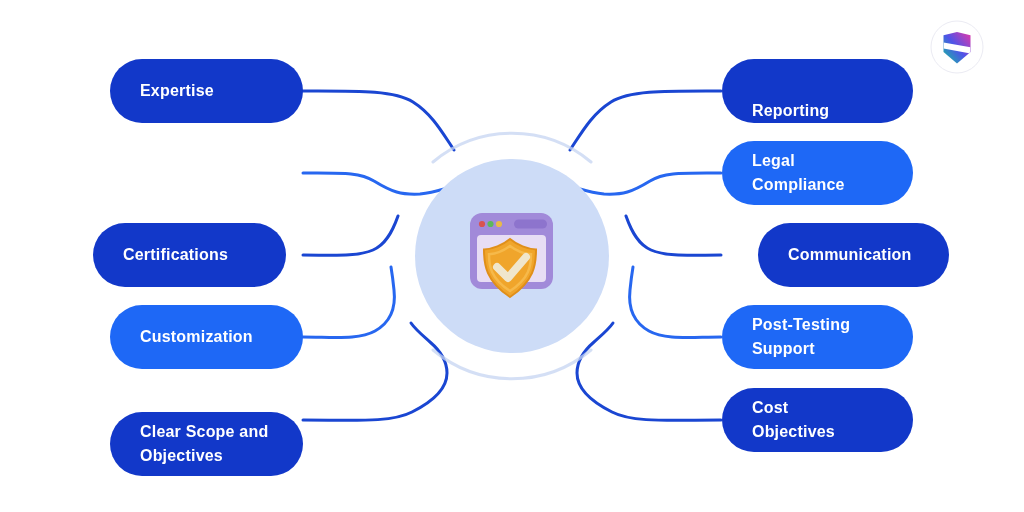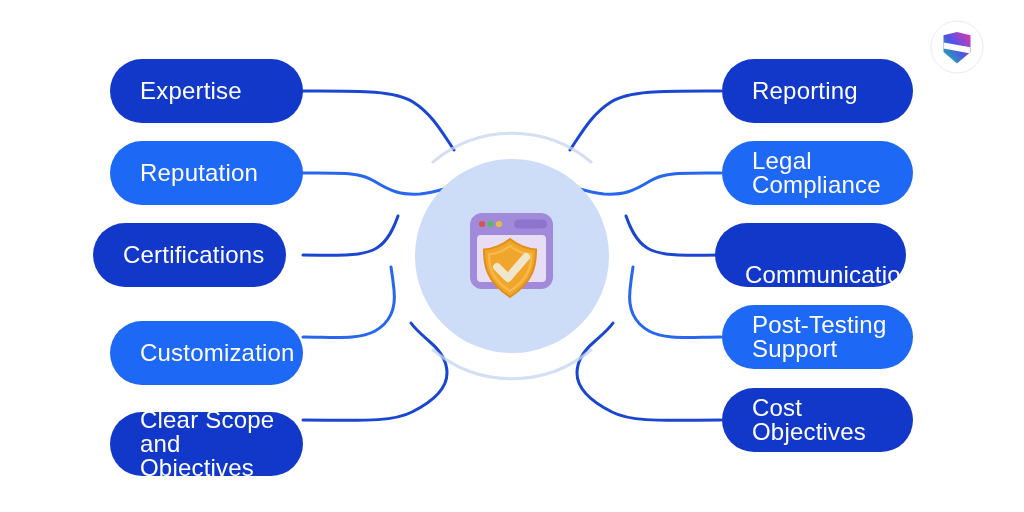--- a/index.html
+++ b/index.html
@@ -41,23 +41,23 @@
     display: flex;
     align-items: center;
     box-sizing: border-box;
     padding-left: 30px;
     padding-right: 12px;
   }
   .pill.dark  { background: var(--pill-dark, #1238C9); }
   .pill.light { background: var(--pill-light, #1E68F6); }
   .pill-label {
     color: var(--pill-text, #ffffff);
-    font-size: 24px;
+    font-size: 16px;
     line-height: 24px;
-    font-weight: 400;
+    font-weight: 700;
     letter-spacing: .2px;
     white-space: pre-line;
   }
 
   
   .logo-badge { position: absolute; left: 929px; top: 19px; }
   .logo-circle { fill: #ffffff; stroke: var(--logo-ring, #EBEBF3); stroke-width: 1; }
 </style>
 </head>
 <body>
@@ -94,42 +94,39 @@
         <path class="shield" d="M510 239 C517 245 528 249 536 249.5 C536 265 534 281 510 297 C486 281 484 265 484 249.5 C492 249 503 245 510 239 Z"></path>
         <path class="shield-inner" d="M510 246 C516 250.5 525 253.8 531 254.2 C531 266 529.5 278 510 291 C490.5 278 489 266 489 254.2 C495 253.8 504 250.5 510 246 Z"></path>
         <path class="check" d="M497 267 L508 278 L526 257"></path>
       </g>
     </g>
   </svg>
 
   <div class="pill dark" style="left:110px; top:59px;  width:193px;">
     <span class="pill-label">Expertise</span>
   </div>
-  <div class="pill light" style="left:110px; top:141px; width:193px;">
-    <span class="pill-label">Reputation</span>
-  </div>
   <div class="pill dark" style="left:93px; top:223px; width:193px;">
     <span class="pill-label">Certifications</span>
   </div>
-  <div class="pill light" style="left:110px; top:321px; width:193px;">
+  <div class="pill light" style="left:110px; top:305px; width:193px;">
     <span class="pill-label">Customization</span>
   </div>
   <div class="pill dark" style="left:110px; top:388px; width:193px;margin-top:24px;">
     <span class="pill-label">Clear Scope and
 Objectives</span>
   </div>
 
-  <div class="pill dark" style="left:722px; top:59px;  width:191px;">
+  <div class="pill dark" style="left:722px; top:59px;  width:191px;align-items:flex-end;">
     <span class="pill-label">Reporting</span>
   </div>
   <div class="pill light" style="left:722px; top:141px; width:191px;">
     <span class="pill-label">Legal
 Compliance</span>
   </div>
-  <div class="pill dark" style="left:715px; top:223px; width:191px;align-items:flex-end;">
+  <div class="pill dark" style="left:758px; top:223px; width:191px;">
     <span class="pill-label">Communication</span>
   </div>
   <div class="pill light" style="left:722px; top:305px; width:191px;">
     <span class="pill-label">Post-Testing
 Support</span>
   </div>
   <div class="pill dark" style="left:722px; top:388px; width:191px;">
     <span class="pill-label">Cost
 Objectives</span>
   </div>

